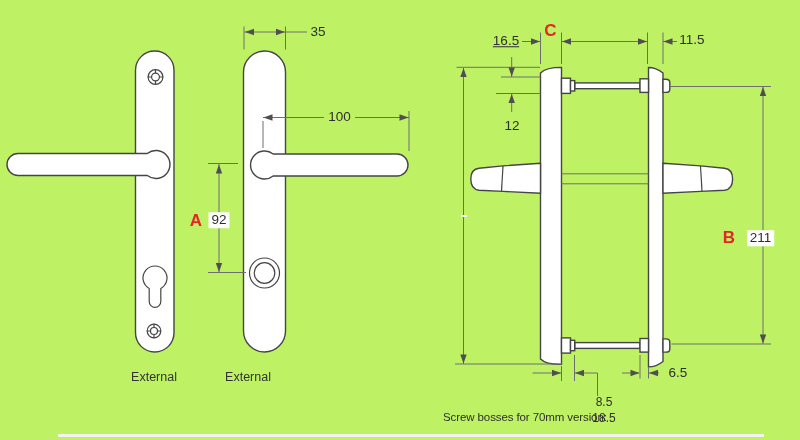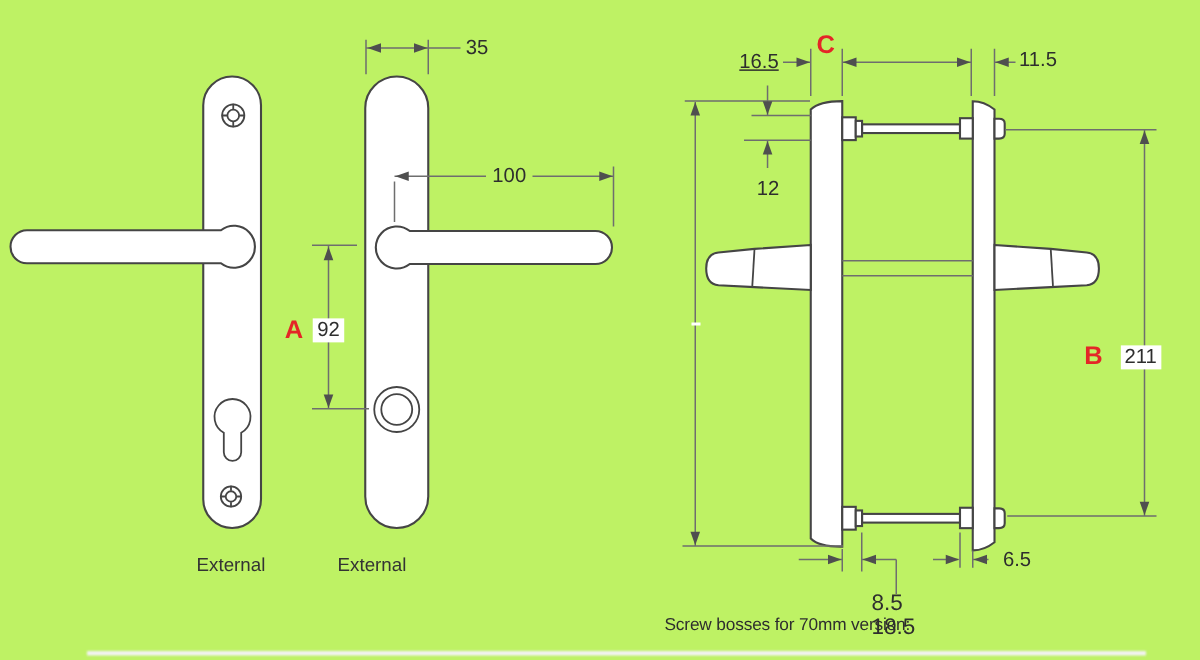--- a/index.html
+++ b/index.html
@@ -5,21 +5,21 @@
   html,body{margin:0;padding:0;background:#ffffff;}
   #stage{position:relative;width:800px;height:440px;background:#bef264;overflow:hidden;
          font-family:"Liberation Sans",sans-serif;}
   #drawing{position:absolute;left:0;top:0;}
   .txt{position:absolute;transform:translate(-50%,-50%);font-size:13.5px;color:#2e2e2e;
        white-space:nowrap;line-height:1;}
   .txt.bg{background:#ffffff;padding:1px 3px;}
   .txt.caption{font-size:12.5px;color:#333;}
   .txt.redref{color:#e42627;font-weight:bold;font-size:17px;}
   .txt.note{transform:translate(0,-50%);font-size:11.5px;letter-spacing:-0.1px;color:#2e2e2e;}
-  .txt.noteval{transform:translate(0,-50%);font-size:15px;color:#2e2e2e;width:46px;text-align:left;}
+  .txt.noteval{transform:translate(0,-50%);font-size:12px;color:#2e2e2e;width:46px;text-align:center;}
   #edge-artifact{position:absolute;left:58px;top:434px;width:706px;height:2.5px;
                  background:#f2f2f2;filter:blur(0.7px);}
   svg .outline{fill:#ffffff;stroke:#454545;stroke-width:1.4;}
   svg .thin{fill:none;stroke:#454545;stroke-width:1.2;}
   svg .dim{fill:none;stroke:#6e6e6e;stroke-width:1;}
   svg .arr{fill:#4f4f4f;stroke:none;}
 </style>
 </head>
 <body>
 

